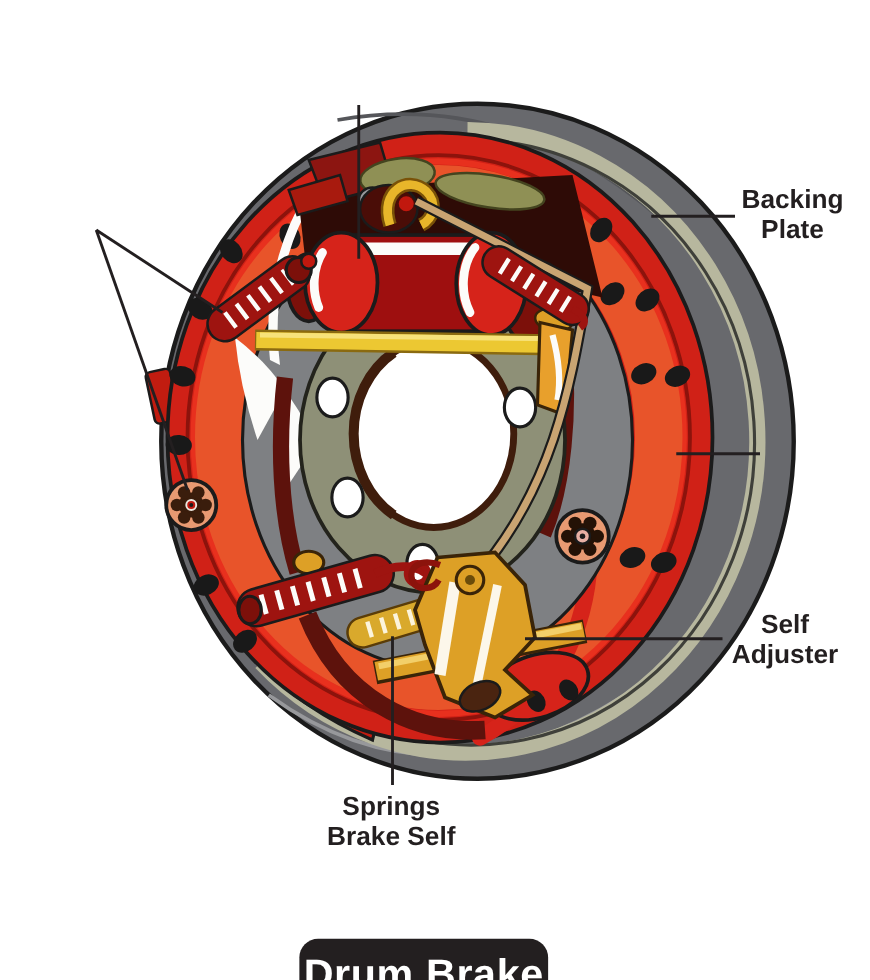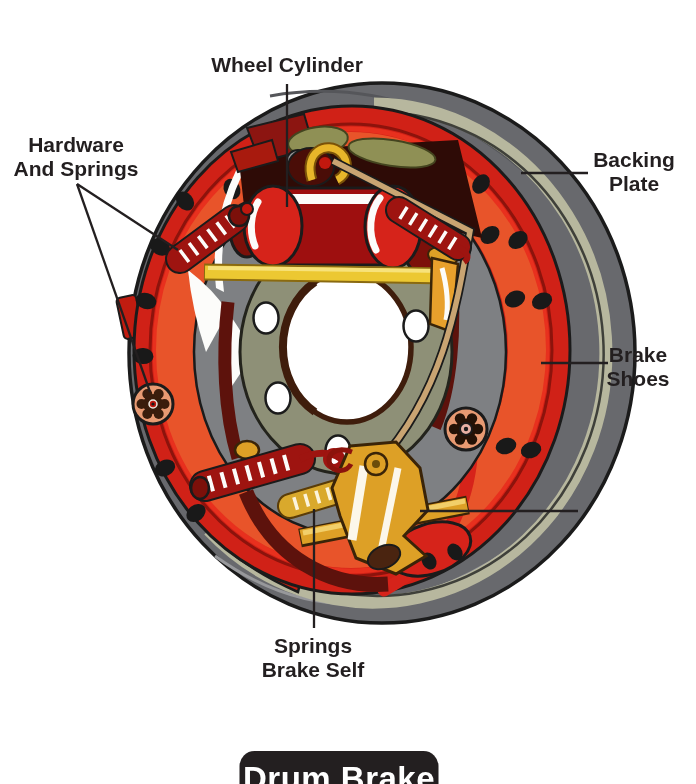--- a/index.html
+++ b/index.html
@@ -220,39 +220,32 @@
     <path d="M 287,84 L 287,207"></path>
     <path d="M 77,184 L 178,250"></path>
     <path d="M 77,184 L 150,392"></path>
     <path d="M 588,173 L 521,173"></path>
     <path d="M 608,363 L 541,363"></path>
     <path d="M 578,511 L 420,511"></path>
     <path d="M 314,628 L 314,509"></path>
   </g>
 </svg>
 
-<div class="label" style="left:287px;top:53px;">
-  <span>Wheel Cylinder</span>
-</div>
-
-<div class="label" style="left:76px;top:133px;">
-  <span>Hardware</span>
-  <span>And Springs</span>
-</div>
+
 
 <div class="label" style="left:634px;top:148px;">
   <span>Backing</span>
   <span>Plate</span>
 </div>
 
-<div class="label" style="left:638px;top:343px;">
-  <span>Brake</span>
-  <span>Shoes</span>
-</div>
-
+
+<div class="label" style="left:628px;top:488px;">
+  <span>Self</span>
+  <span>Adjuster</span>
+</div>
 
 <div class="label" style="left:313px;top:634px;">
   <span>Springs</span>
   <span>Brake Self</span>
 </div>
 
 <div class="badge">
   <span>Drum Brake</span>
 </div>
 

